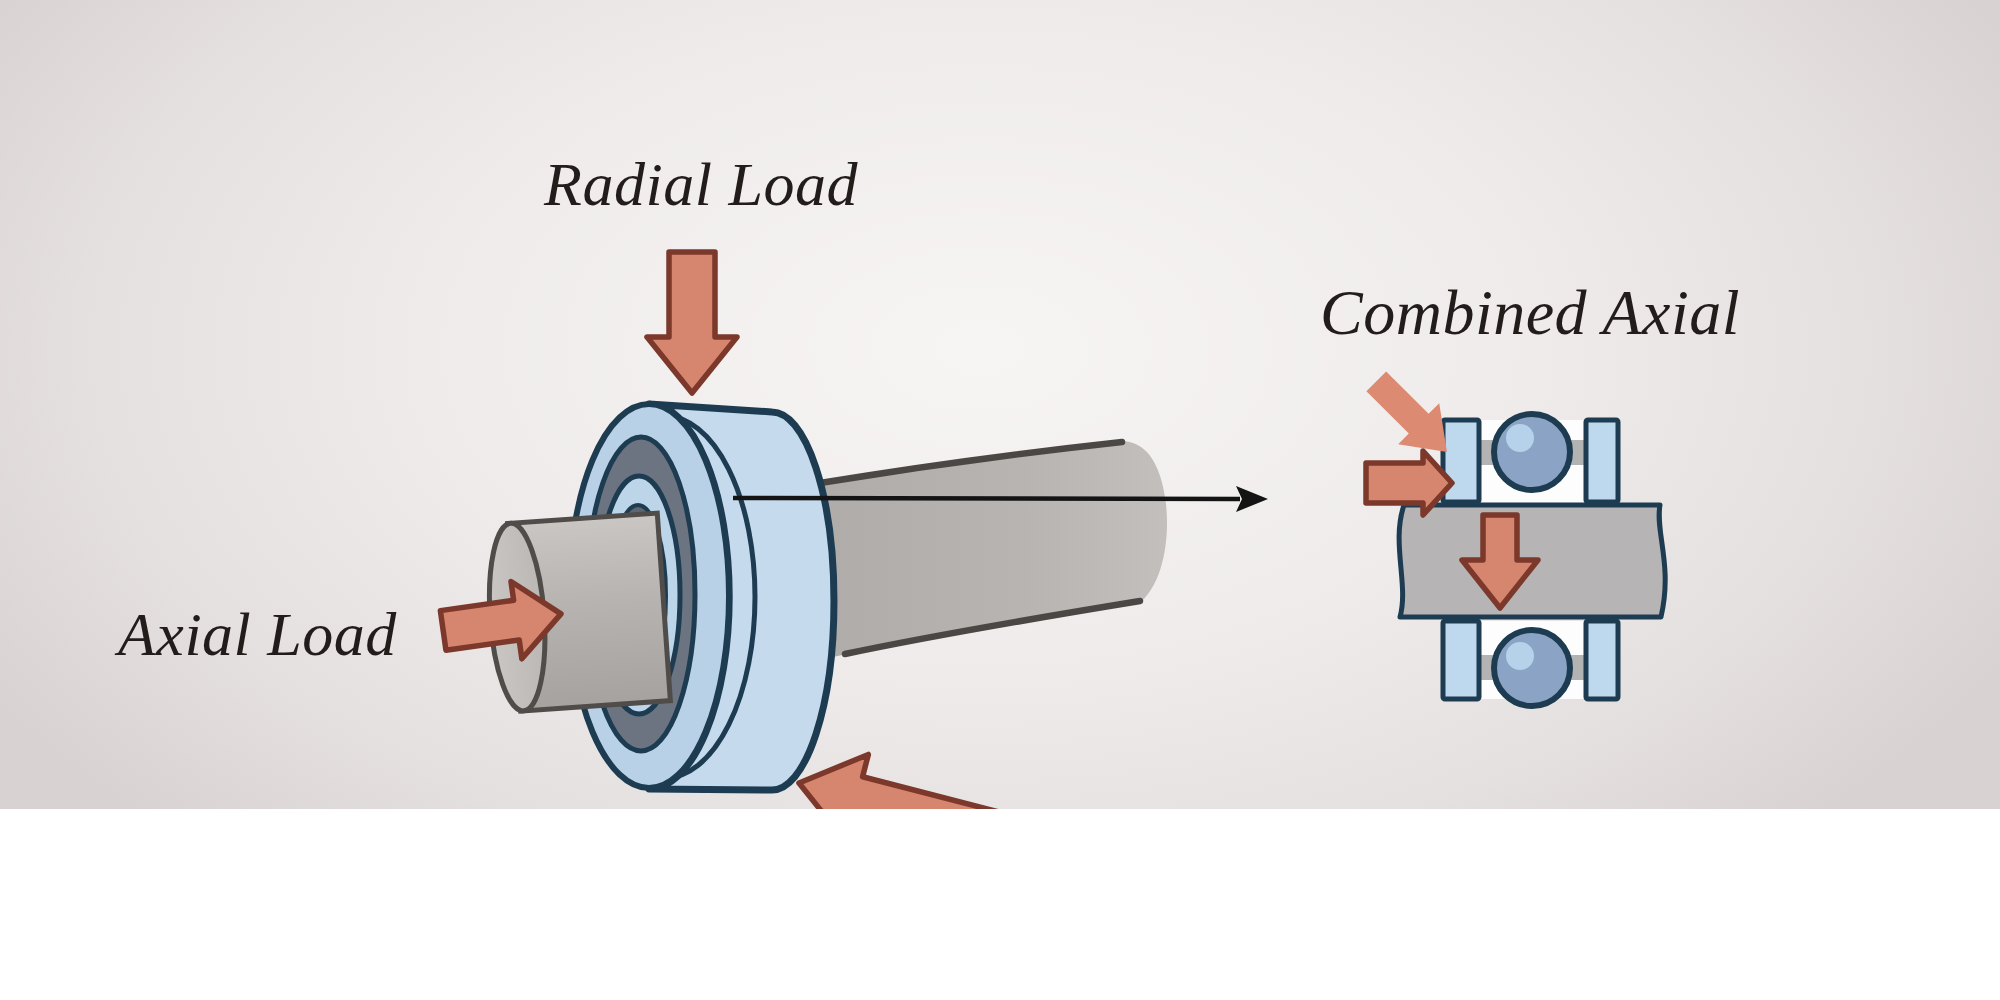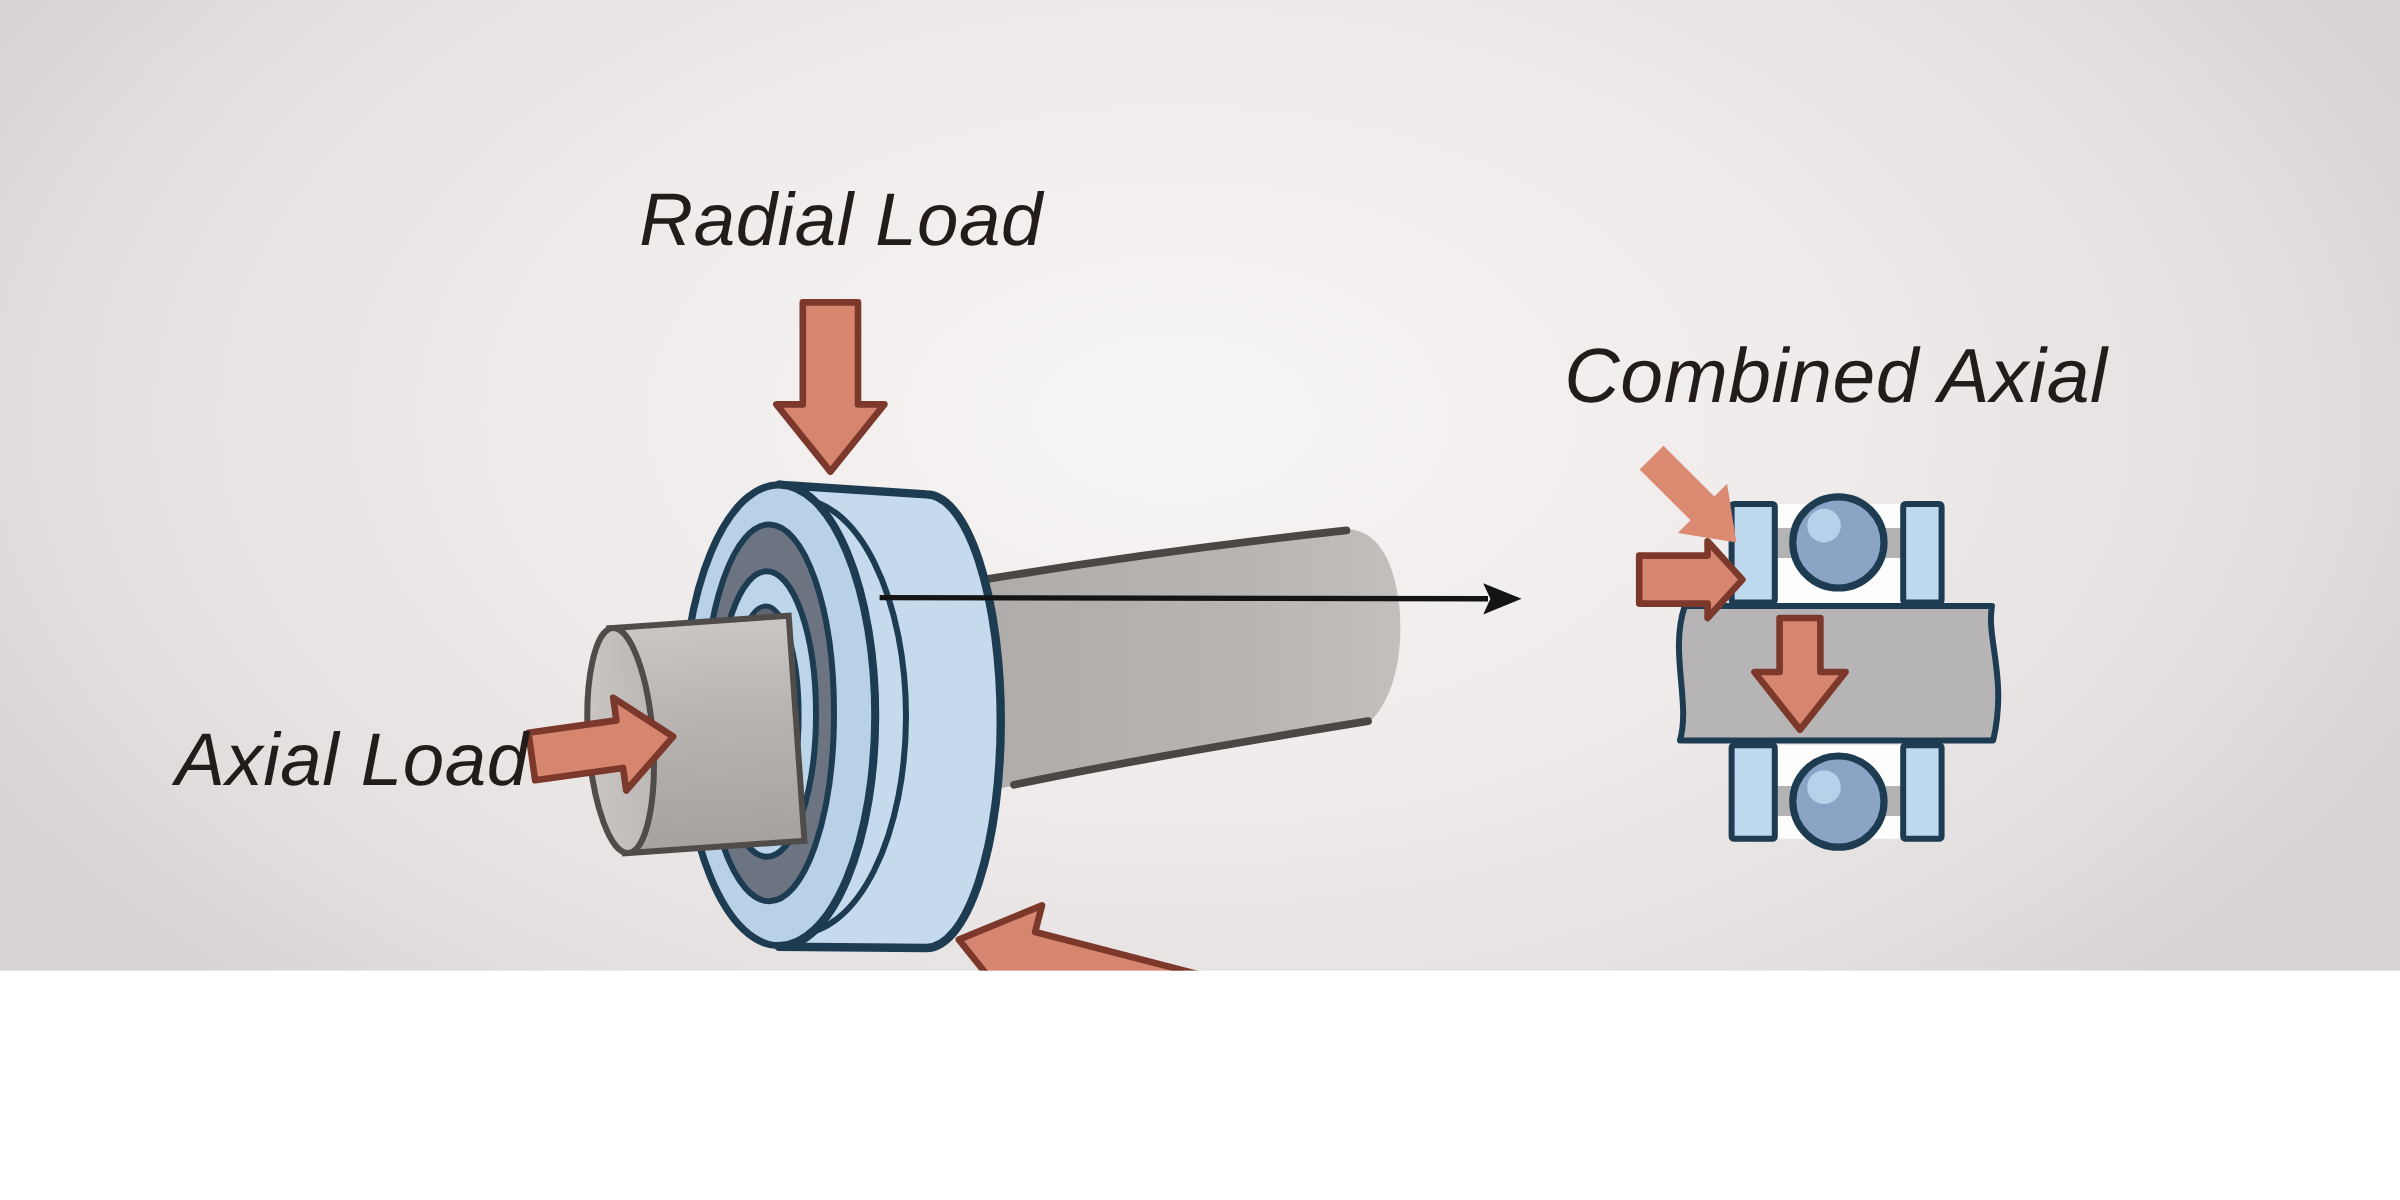--- a/index.html
+++ b/index.html
@@ -15,29 +15,30 @@
     --ball-fill:#8ba3c4; --ball-highlight:#b6d1ea; --cage:#b3b3b3;
     --race-blue:#bed9ee;
     --pointer:#141414;
   }
   html,body{margin:0;padding:0;}
   body{font-family:"Liberation Sans","DejaVu Sans",sans-serif;}
   .stage{
     position:relative; width:2000px; height:809px; overflow:hidden;
     background:radial-gradient(1150px 680px at 49% 43%,
       var(--bg-center) 0%, var(--bg-mid) 48%, #e4e0df 78%, var(--bg-edge) 100%);
+    font-family:Liberation Serif, serif;
   }
   .stage svg{position:absolute; left:0; top:0;}
   .label{
     position:absolute; font-style:italic; color:var(--text);
     font-size:62px; line-height:1.1; white-space:nowrap; letter-spacing:0.5px;
   }
   .label.centered{text-align:center;}
   #radial-label{left:501px; top:150px; width:400px;}
-  #axial-label{left:118px; top:600px; width:320px;margin-left:28px;}
+  #axial-label{left:118px; top:600px; width:320px;}
   #combined-label{left:1280px; top:278px; width:500px; font-size:64px;}
 
   
   .salmon-outlined{fill:var(--arrow-fill); stroke:var(--arrow-outline); stroke-width:5.5; stroke-linejoin:round;}
   .salmon-plain{fill:var(--arrow-fill-plain); stroke:none;}
   .navy-line{fill:none; stroke:var(--navy);}
   .pointer-line{stroke:var(--pointer); stroke-width:4.5; fill:none;}
   .pointer-head{fill:var(--pointer); stroke:none;}
 </style>
 </head>

